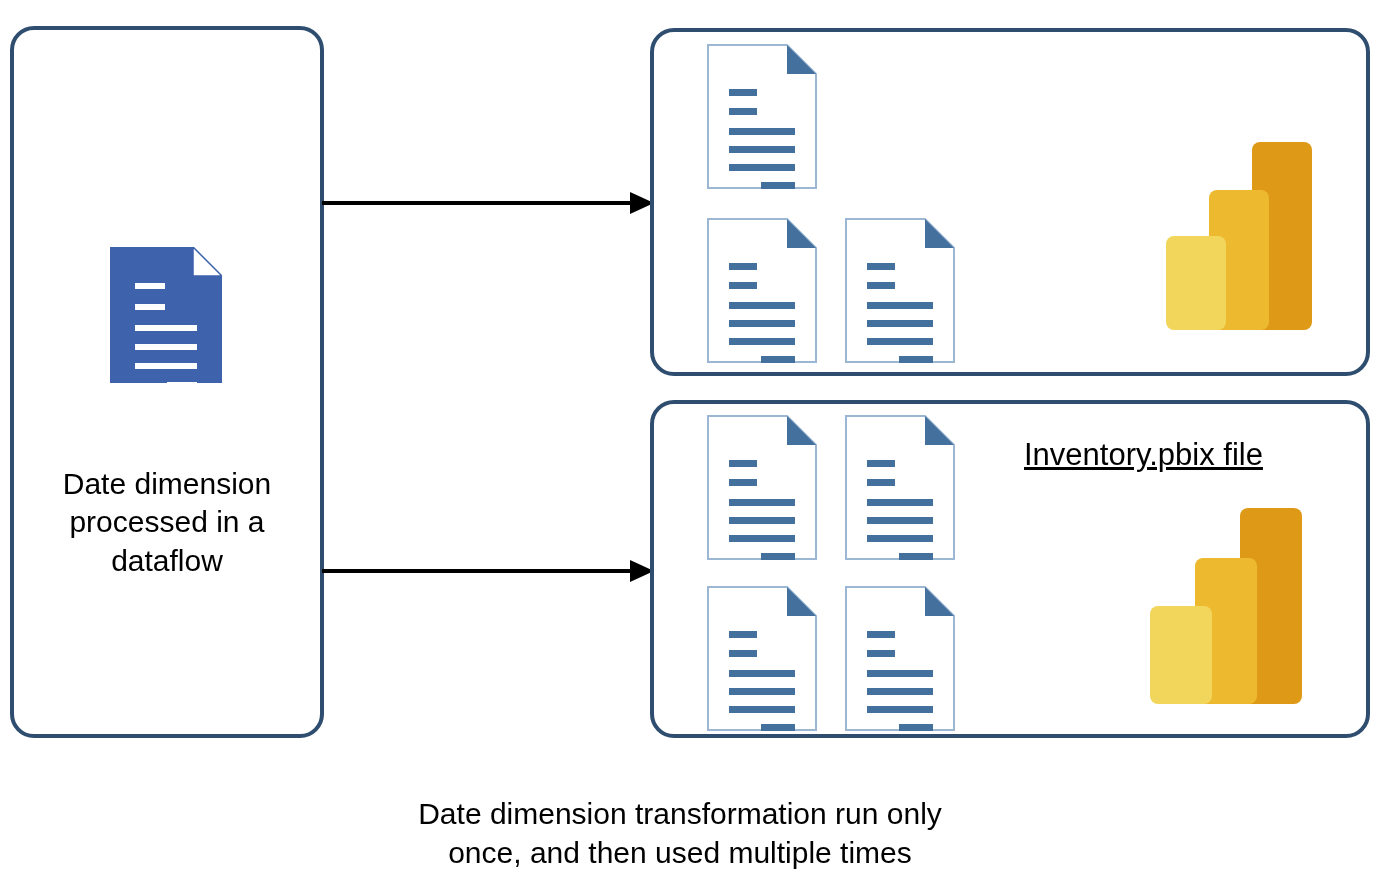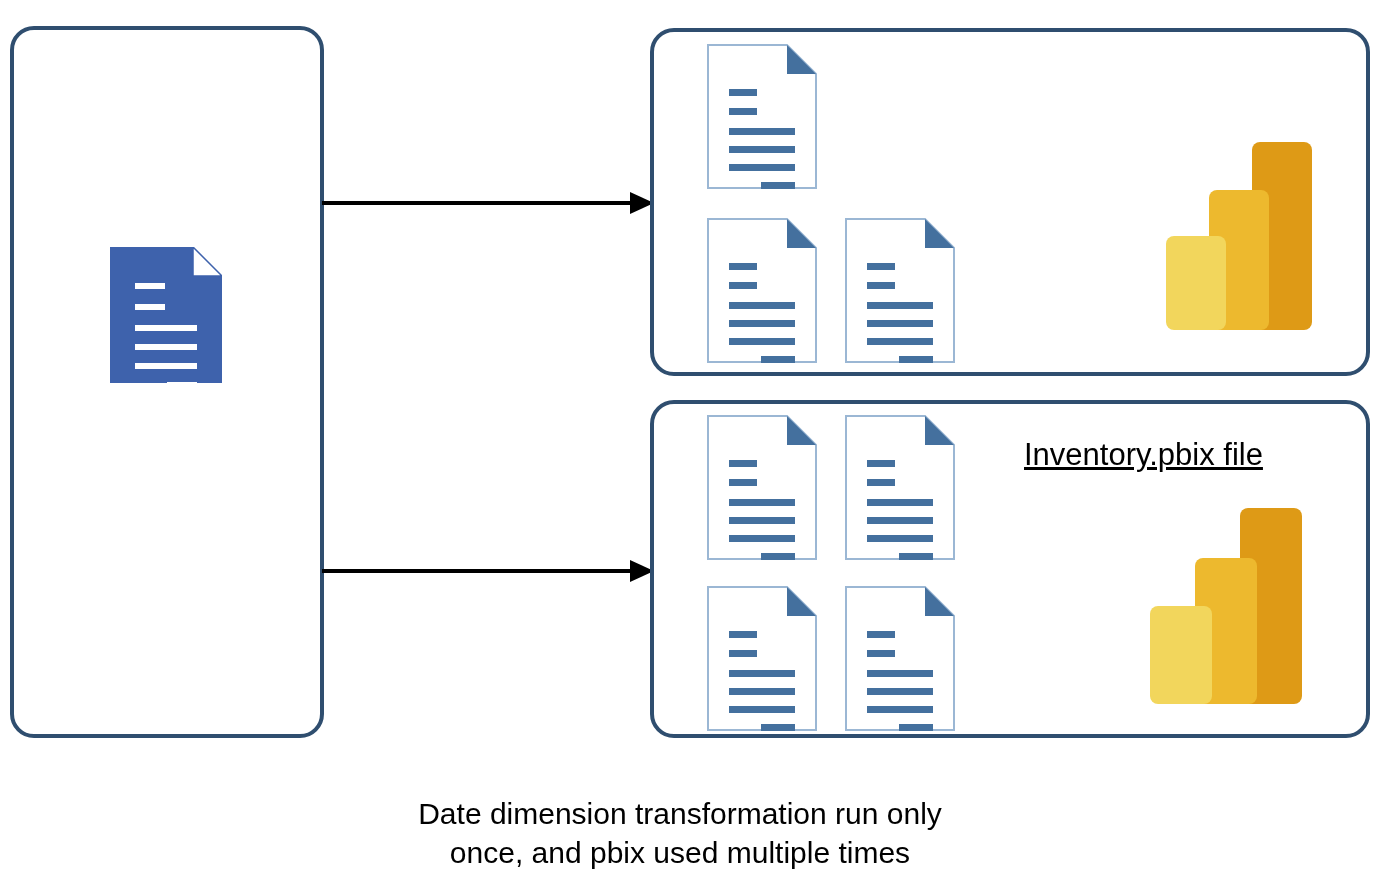--- a/index.html
+++ b/index.html
@@ -108,20 +108,21 @@
       <path d="M83 0 L112 29 H83 Z" fill="none" stroke="#3E62AC" stroke-width="1.5"></path>
       <rect x="25" y="36" width="30" height="6" fill="#ffffff"></rect>
       <rect x="25" y="57" width="30" height="6" fill="#ffffff"></rect>
       <rect x="25" y="78" width="62" height="6" fill="#ffffff"></rect>
       <rect x="25" y="97" width="62" height="6" fill="#ffffff"></rect>
       <rect x="25" y="116" width="62" height="6" fill="#ffffff"></rect>
       <rect x="57" y="135" width="30" height="6" fill="#ffffff"></rect>
     </svg>
   </div>
 
+  <div id="source-caption">Date dimension processed in a dataflow</div>
 
   <div class="arrow" id="arrow-sales">
     <svg width="332" height="28" viewBox="0 0 332 28" aria-hidden="true">
       <line x1="0" y1="14" x2="312" y2="14" stroke="#000000" stroke-width="4"></line>
       <path d="M308 3 L332 14 L308 25 Z" fill="#000000"></path>
     </svg>
   </div>
 
   <div class="arrow" id="arrow-inventory">
     <svg width="332" height="28" viewBox="0 0 332 28" aria-hidden="true">
@@ -239,16 +240,16 @@
   <div class="pbi" id="pbi-inventory">
     <svg viewBox="0 0 152 196" width="152" height="196" aria-hidden="true">
       <rect x="90" y="0" width="62" height="196" rx="8" fill="#DE9A16"></rect>
       <rect x="45" y="50" width="62" height="146" rx="8" fill="#EDB92E"></rect>
       <rect x="0" y="98" width="62" height="98" rx="8" fill="#F2D65C"></rect>
     </svg>
   </div>
 
   <div id="bottom-caption">
     <div>Date dimension transformation run only</div>
-    <div>once, and pbix used multiple times</div>
+    <div>once, and then used multiple times</div>
   </div>
 
 </div>
 
 </body></html>

